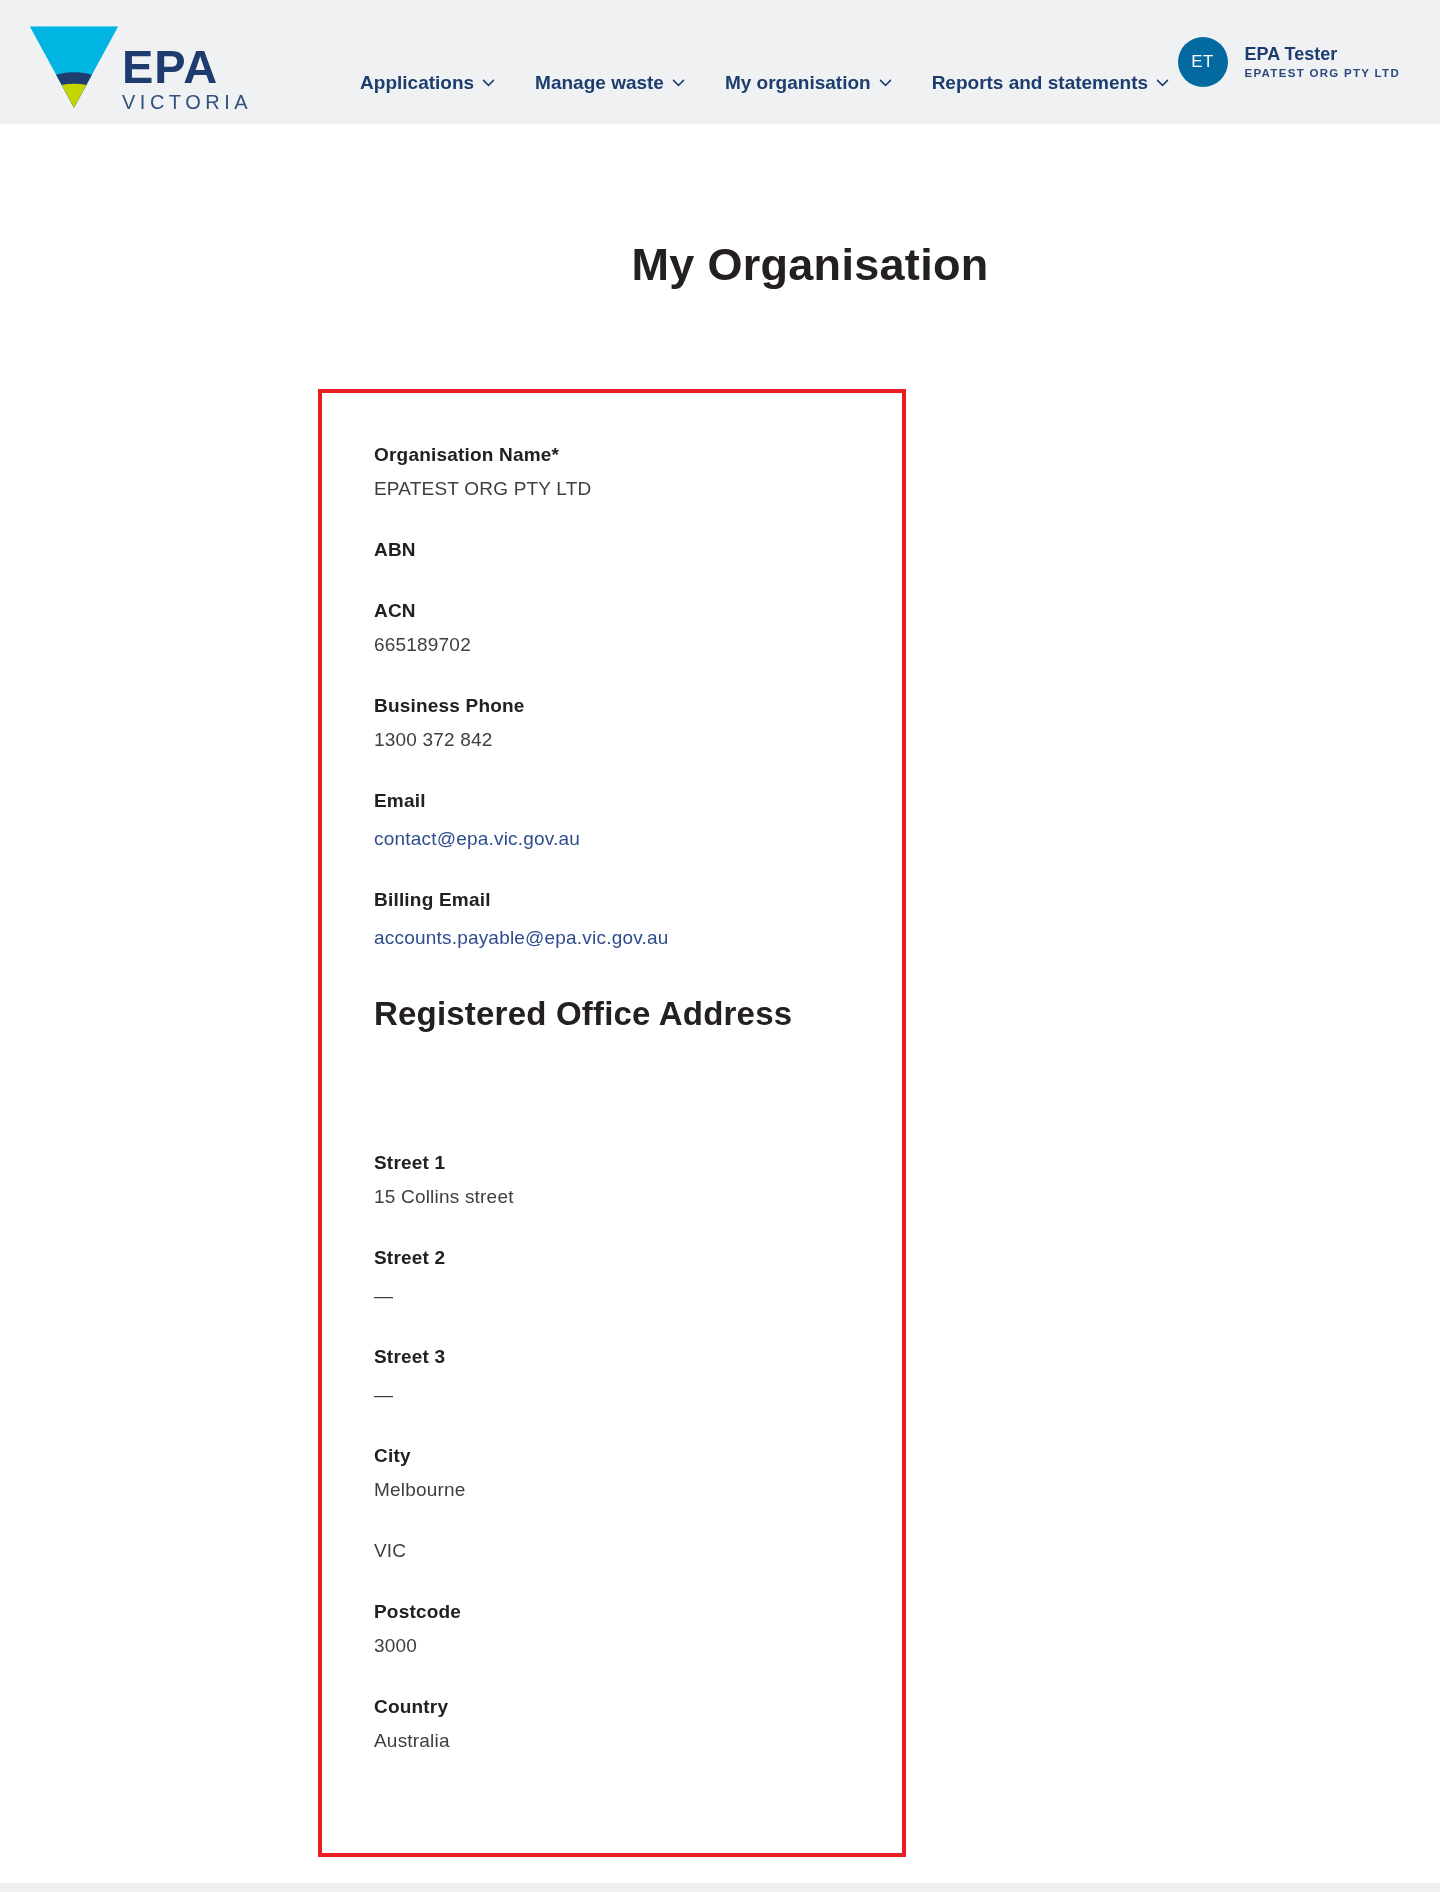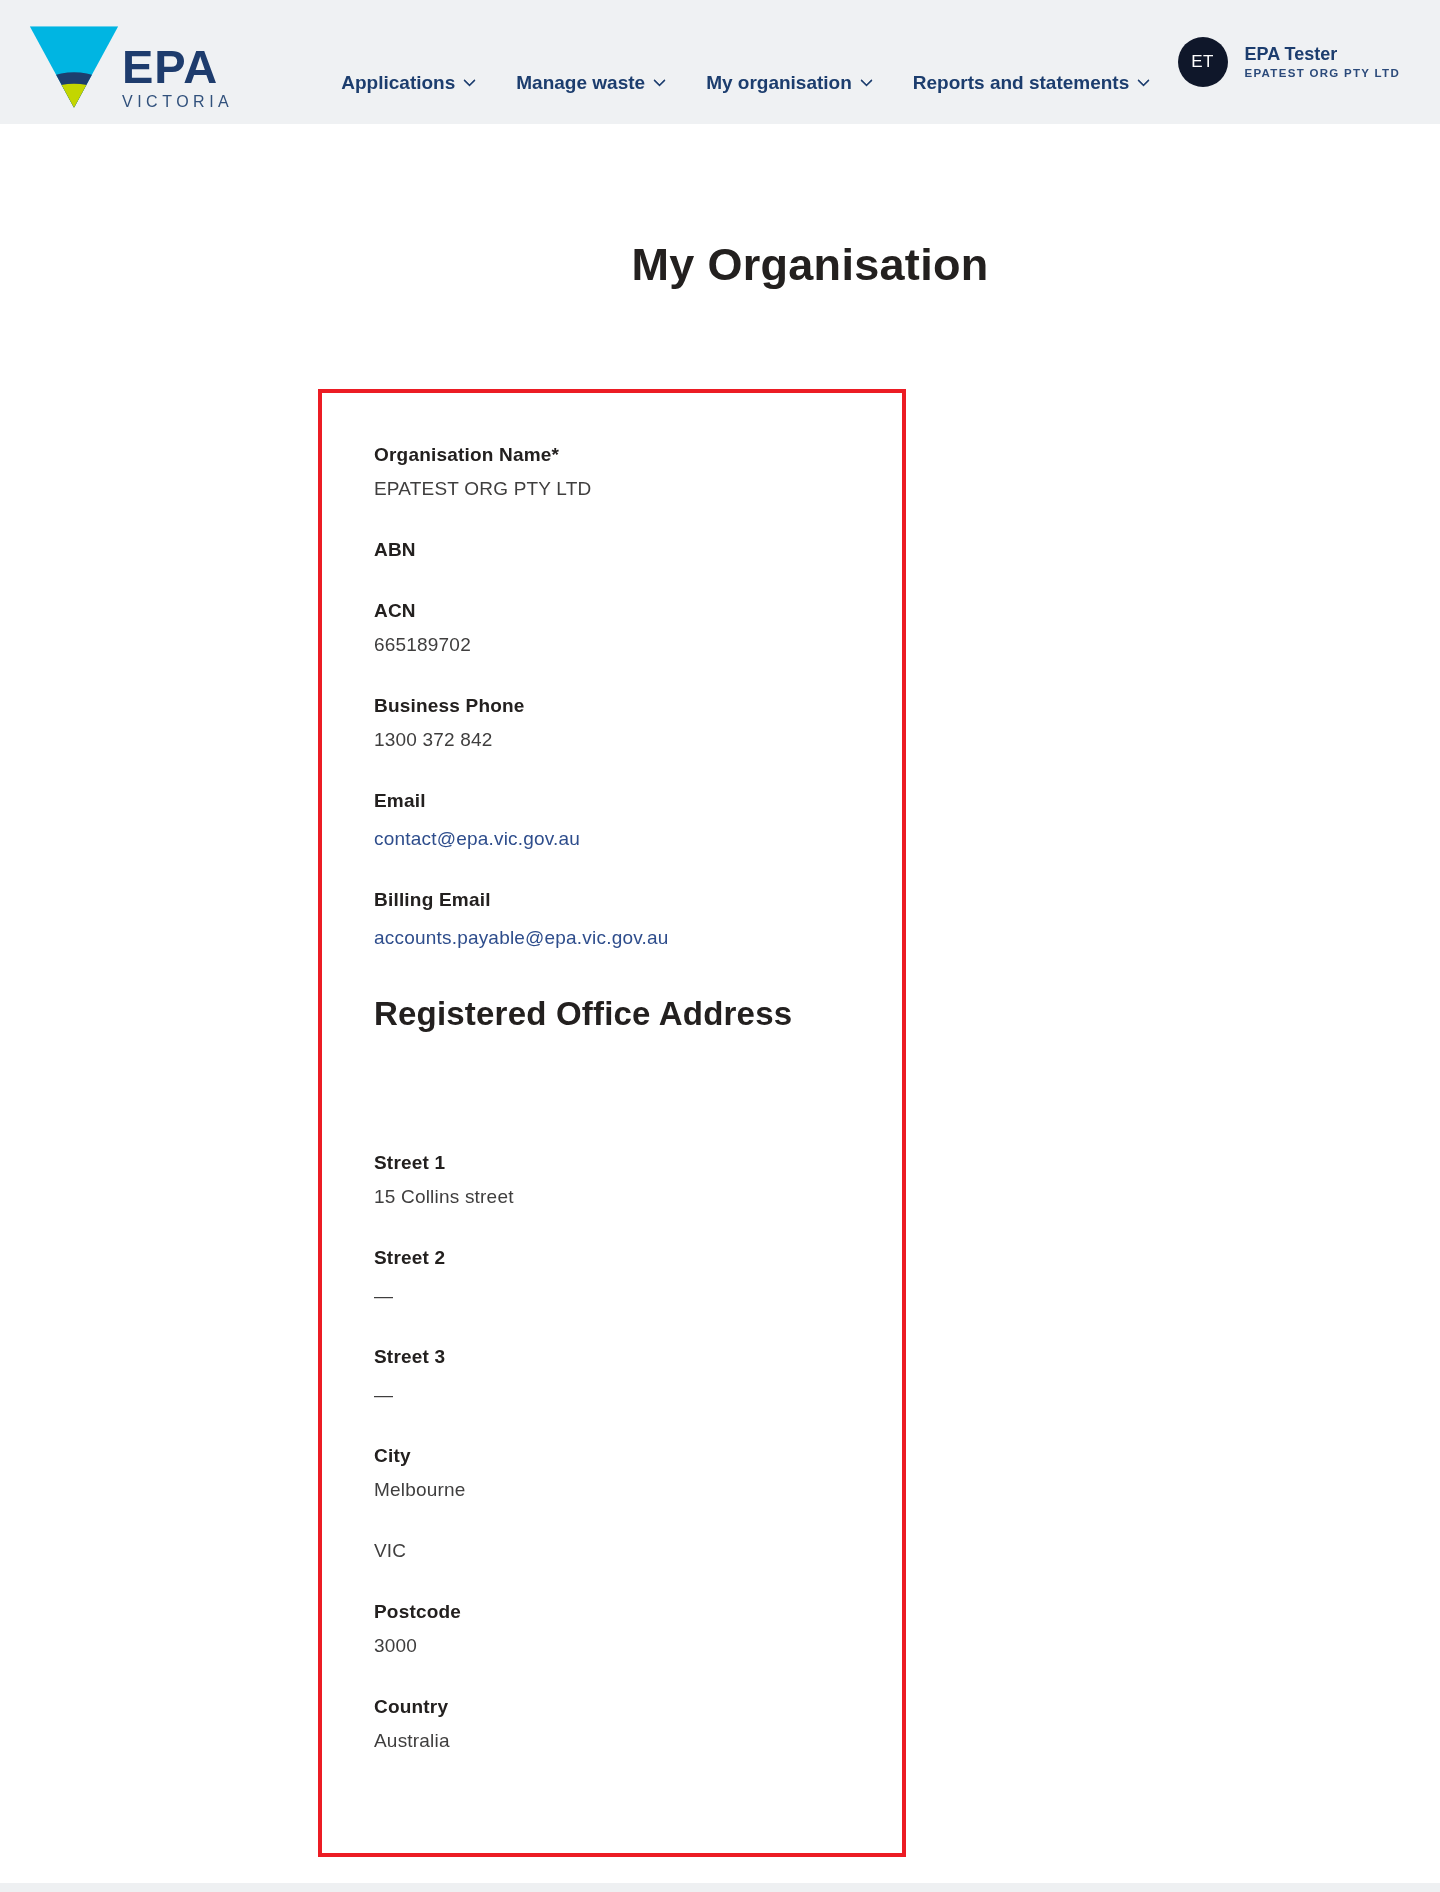--- a/index.html
+++ b/index.html
@@ -29,21 +29,21 @@
   }
   .logo-text { margin-left:2px; margin-top:24px; }
   .logo-epa {
     font-size:47px;
     font-weight:800;
     color:#1e3c6d;
     line-height:40px;
     letter-spacing:1px;
   }
   .logo-victoria {
-    font-size:16px;
+    font-size:20px;
     font-weight:500;
     color:#31517c;
     letter-spacing:4.5px;
     line-height:24px;
     margin-top:3px;
   }
 
   .nav {
     display:flex;
     gap:42px;
@@ -74,21 +74,21 @@
   .user {
     margin-left:auto;
     display:flex;
     align-items:center;
     gap:17px;
     cursor:pointer;
   }
   .avatar {
     width:50px; height:50px;
     border-radius:50%;
-    background:#0f172a;
+    background:#0369a1;
     color:#ffffff;
     font-size:17px;
     letter-spacing:0.5px;
     display:flex;
     align-items:center;
     justify-content:center;
   }
   .user-name {
     font-size:18px;
     font-weight:700;

